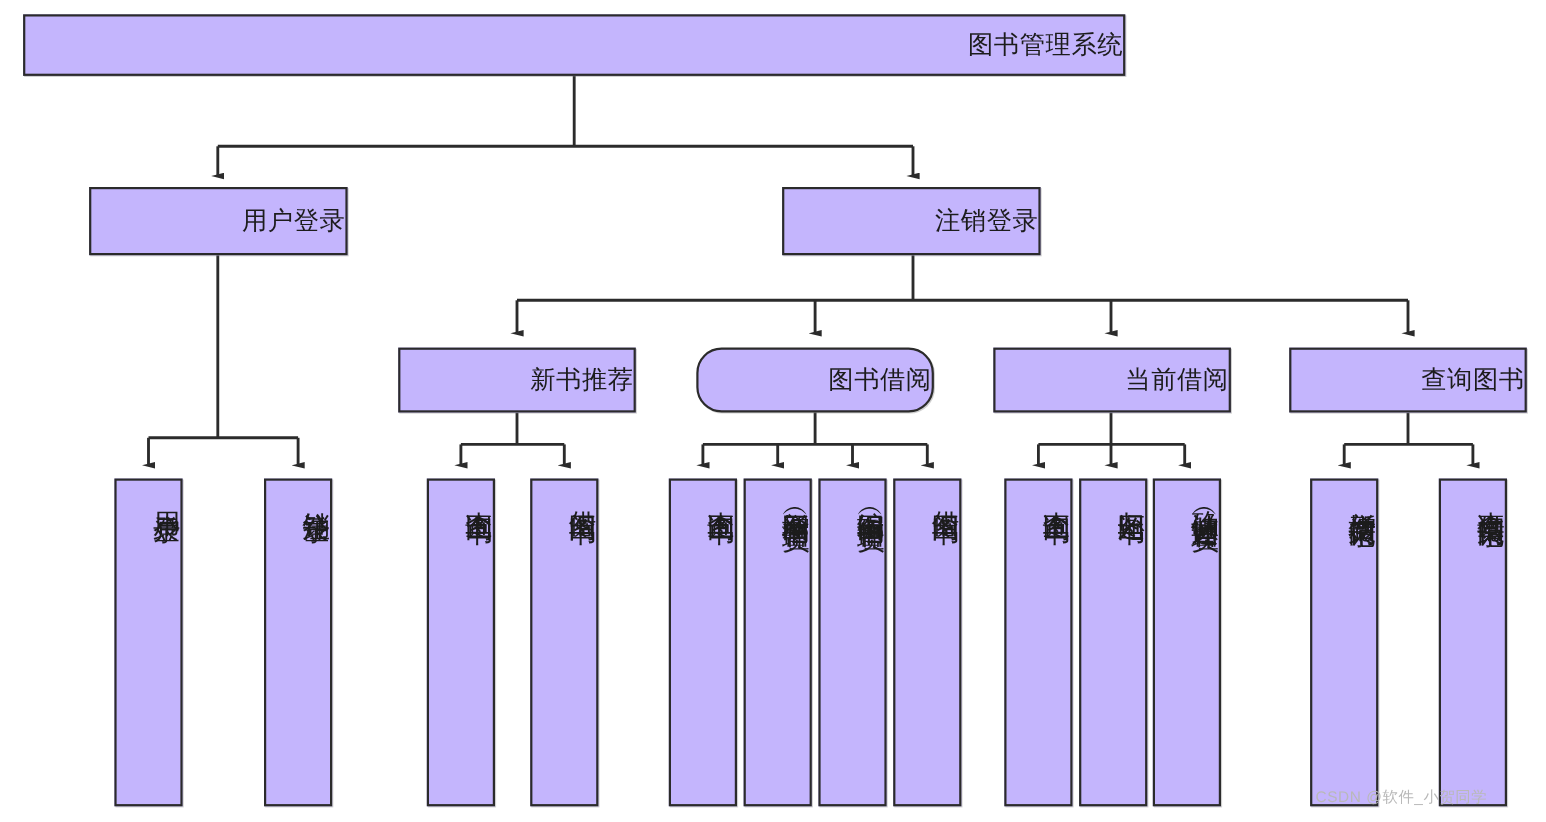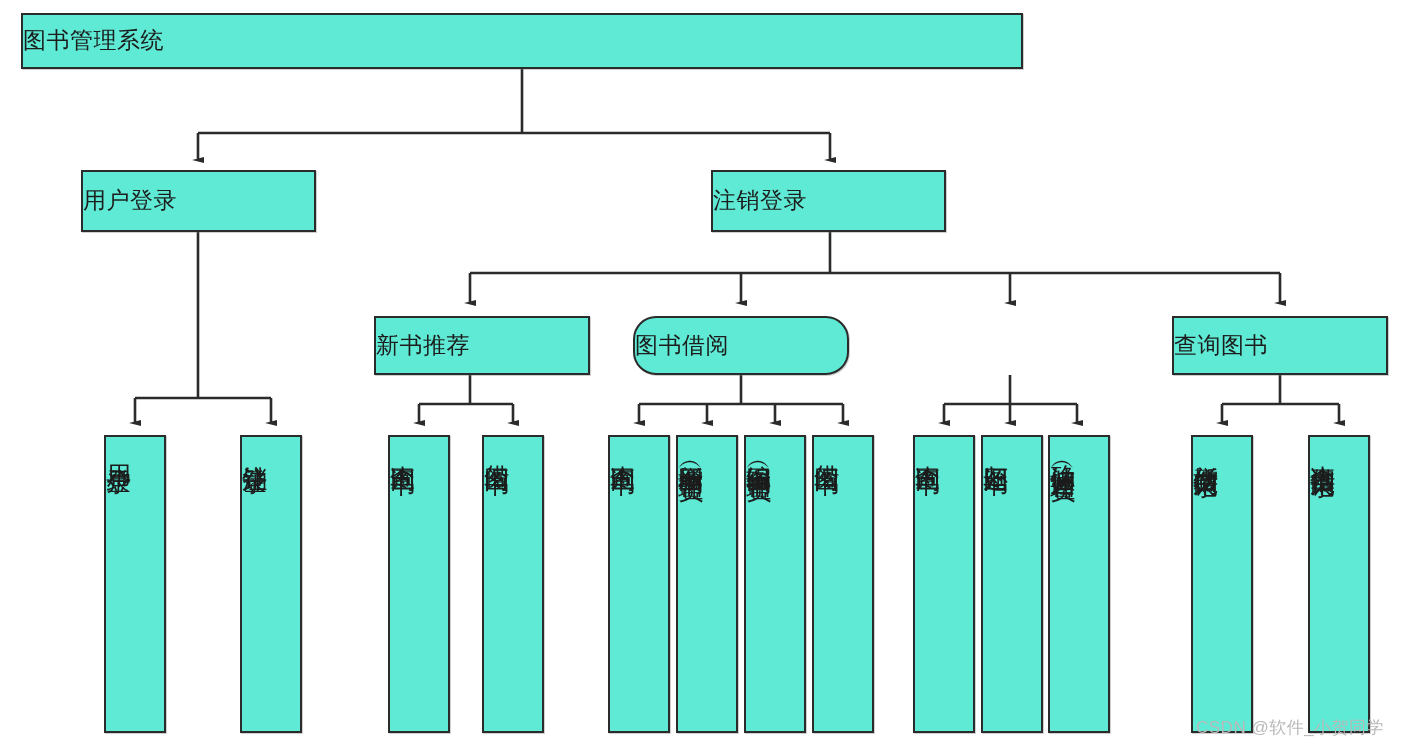--- a/index.html
+++ b/index.html
@@ -23,24 +23,24 @@
     left: 0;
     top: 0;
     width: 1405px;
     height: 747px;
     pointer-events: none;
   }
   .node {
     position: absolute;
     box-sizing: border-box;
     border: 2px solid #2b2b2b;
-    background: #5eead4;
+    background: #c4b5fd;
     display: flex;
     align-items: center;
-    justify-content: flex-start;
+    justify-content: flex-end;
     color: #1c1c1c;
     box-shadow: 1px 1px 0 rgba(120,120,120,0.35);
   }
   .node .label {
     display: block;
     text-align: center;
     line-height: 1.18;
     letter-spacing: 0.5px;
   }
   .node.horiz .label {
@@ -54,21 +54,21 @@
   .node.vert .label {
     writing-mode: vertical-rl;
     text-orientation: upright;
     font-size: 25px;
     line-height: 1.05;
     letter-spacing: 2px;
     white-space: nowrap;
   }
   .watermark {
     position: absolute;
-    font-size: 17px;
+    font-size: 14px;
     color: #b9b9b9;
     white-space: nowrap;
     letter-spacing: 0.5px;
   }
 </style>
 </head>
 <body>
 
 <div id="canvas">
 
@@ -126,25 +126,28 @@
     <span class="label">图书管理系统</span>
   </div>
 
   <div class="node horiz" style="left:81px; top:170px; width:235px; height:62px;">
     <span class="label">用户登录</span>
   </div>
   <div class="node horiz" style="left:711px; top:170px; width:235px; height:62px;">
     <span class="label">注销登录</span>
   </div>
 
-  <div class="node horiz" style="left:374px; top:316px; width:216px; height:59px;">
+  <div class="node horiz" style="left:362px; top:316px; width:216px; height:59px;">
     <span class="label">新书推荐</span>
   </div>
   <div class="node horiz" style="left:633px; top:316px; width:216px; height:59px;border-radius:23px;">
     <span class="label">图书借阅</span>
+  </div>
+  <div class="node horiz" style="left:903px; top:316px; width:216px; height:59px;">
+    <span class="label">当前借阅</span>
   </div>
   <div class="node horiz" style="left:1172px; top:316px; width:216px; height:59px;">
     <span class="label">查询图书</span>
   </div>
 
   <div class="node vert" style="left:104px; top:435px; width:62px; height:298px;">
     <span class="label">用户登录</span>
   </div>
   <div class="node vert" style="left:240px; top:435px; width:62px; height:298px;">
     <span class="label">注销登录</span>

